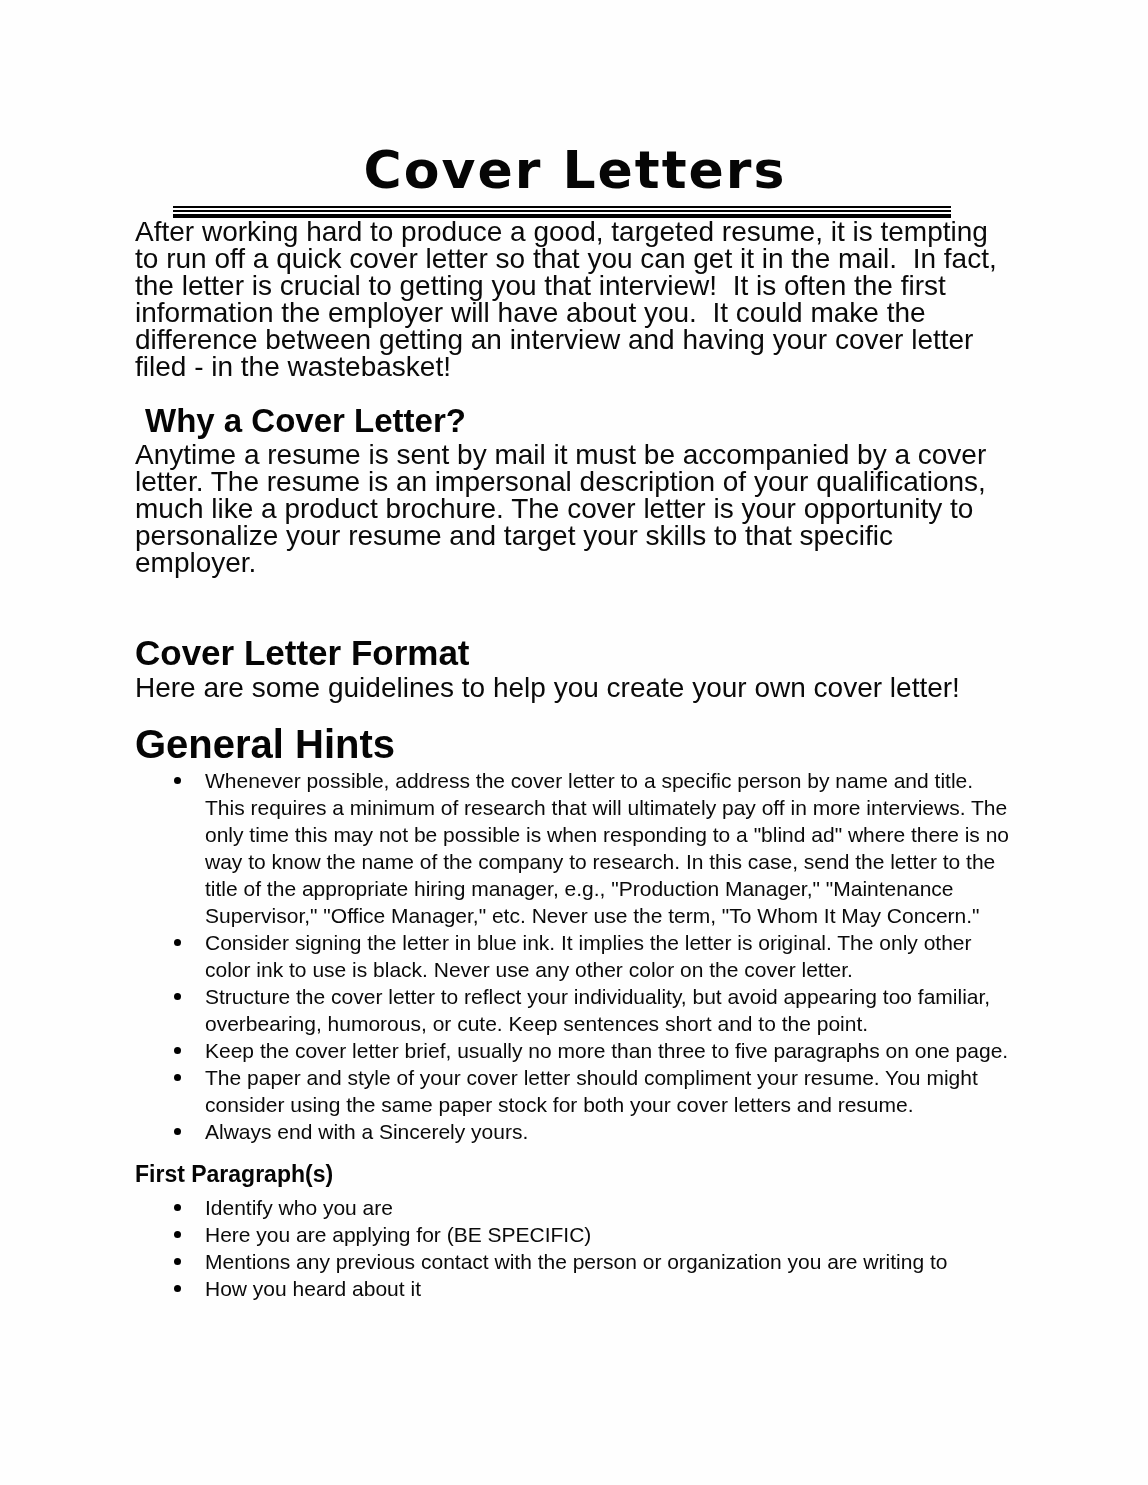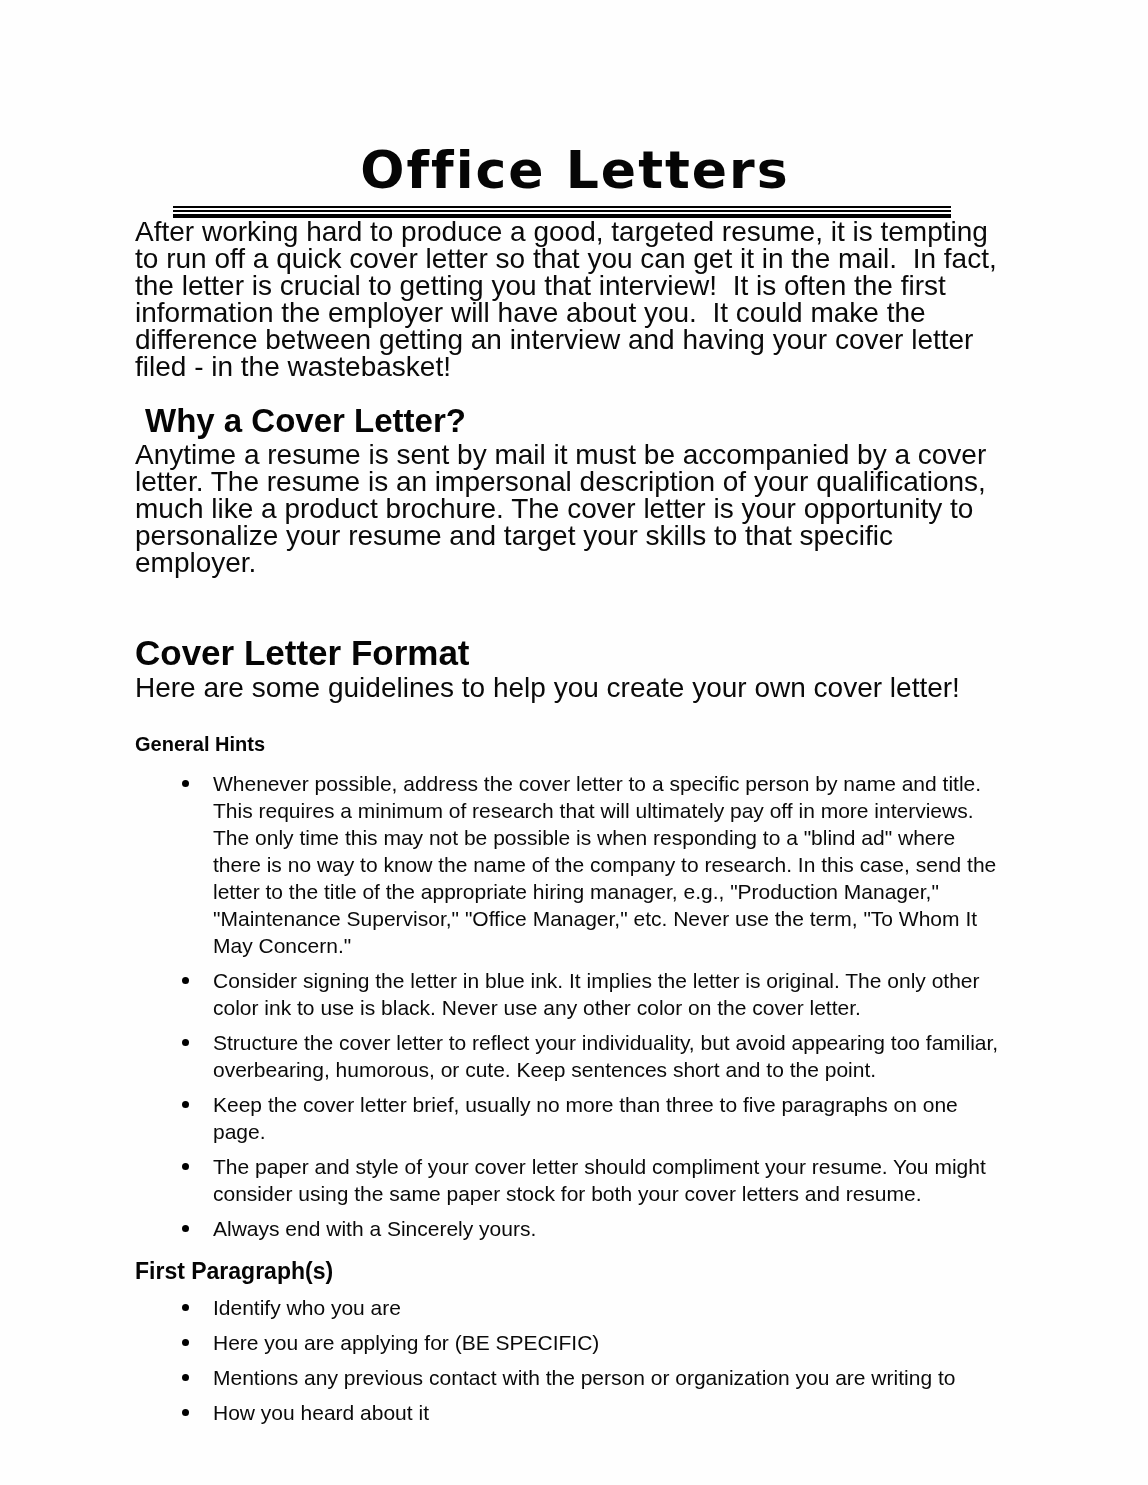--- a/index.html
+++ b/index.html
@@ -64,21 +64,21 @@
   }
   h2.format-heading {
     margin: 56px 0 0 0;
     font-size: 35px;
     line-height: 42px;
     font-weight: 700;
     color: #050505;
   }
   h3.hints-heading {
     margin: 25px 0 0 0;
-    font-size: 20px;
+    font-size: 40px;
     line-height: 36px;
     font-weight: 700;
     color: #050505;
   }
   h4.first-paragraphs-heading {
     margin: 15px 0 0 0;
     font-size: 23px;
     line-height: 29px;
     font-weight: 700;
     color: #050505;
@@ -86,41 +86,41 @@
   ul.bullet-list {
     margin: 5px 0 0 0;
     padding: 0;
     list-style: none;
     font-size: 21px;
     line-height: 27px;
   }
   ul.bullet-list li {
     position: relative;
     padding-left: 70px;
-    margin: 8px;
+    margin: 0;
     white-space: pre-wrap;
   }
   ul.bullet-list li::before {
     content: "";
     position: absolute;
     left: 39px;
     top: 10px;
     width: 7px;
     height: 7px;
     border-radius: 50%;
     background: #000;
   }
 </style>
 </head>
 <body>
 
 <div class="page">
   <div class="content">
 
-    <h1 class="doc-title">Office Letters</h1>
+    <h1 class="doc-title">Cover Letters</h1>
 
     <div class="title-rule"></div>
 
     <p class="body-text intro-para">After working hard to produce a good, targeted resume, it is tempting to run off a quick cover letter so that you can get it in the mail.  In fact, the letter is crucial to getting you that interview!  It is often the first information the employer will have about you.  It could make the difference between getting an interview and having your cover letter filed - in the wastebasket!</p>
 
     <h2 class="why-heading">Why a Cover Letter?</h2>
 
     <p class="body-text why-para">Anytime a resume is sent by mail it must be accompanied by a cover letter. The resume is an impersonal description of your qualifications, much like a product brochure. The cover letter is your opportunity to personalize your resume and target your skills to that specific employer.</p>
 
     <h2 class="format-heading">Cover Letter Format</h2>

